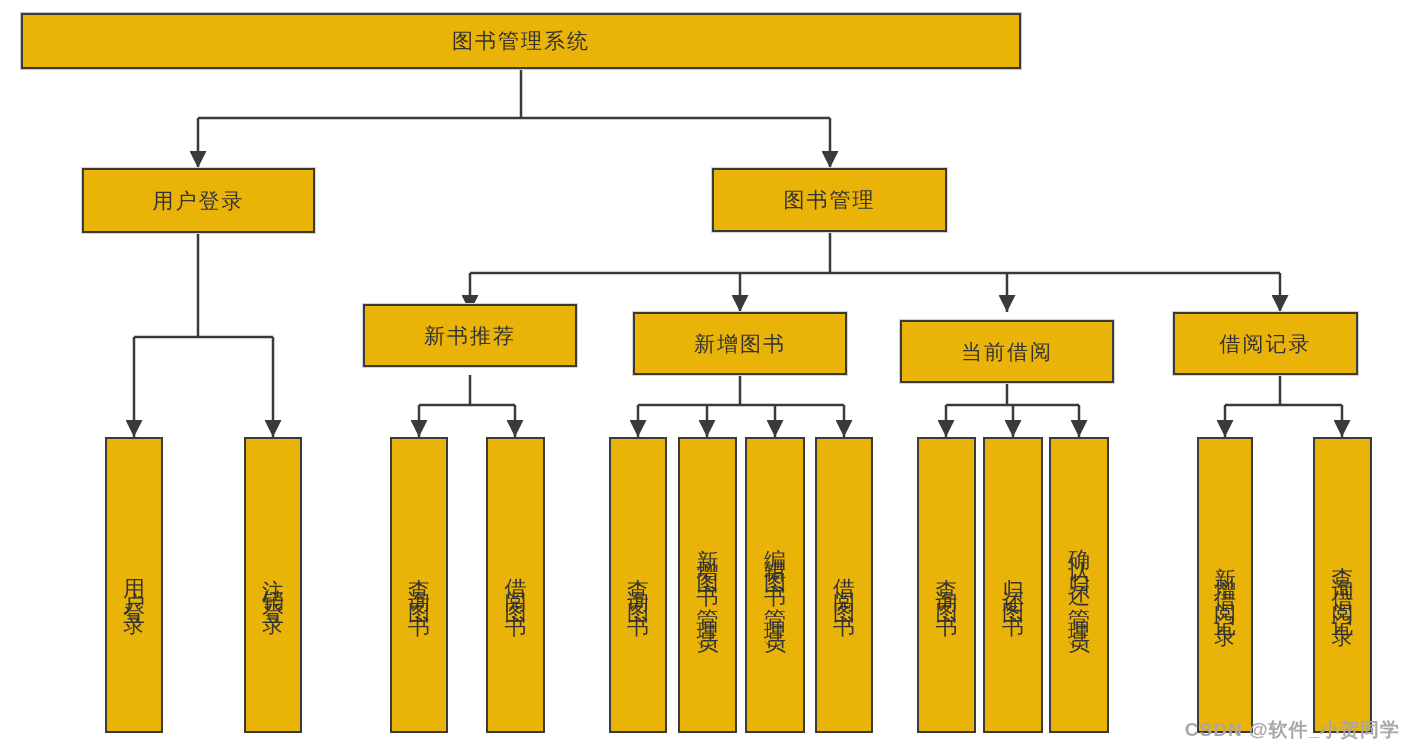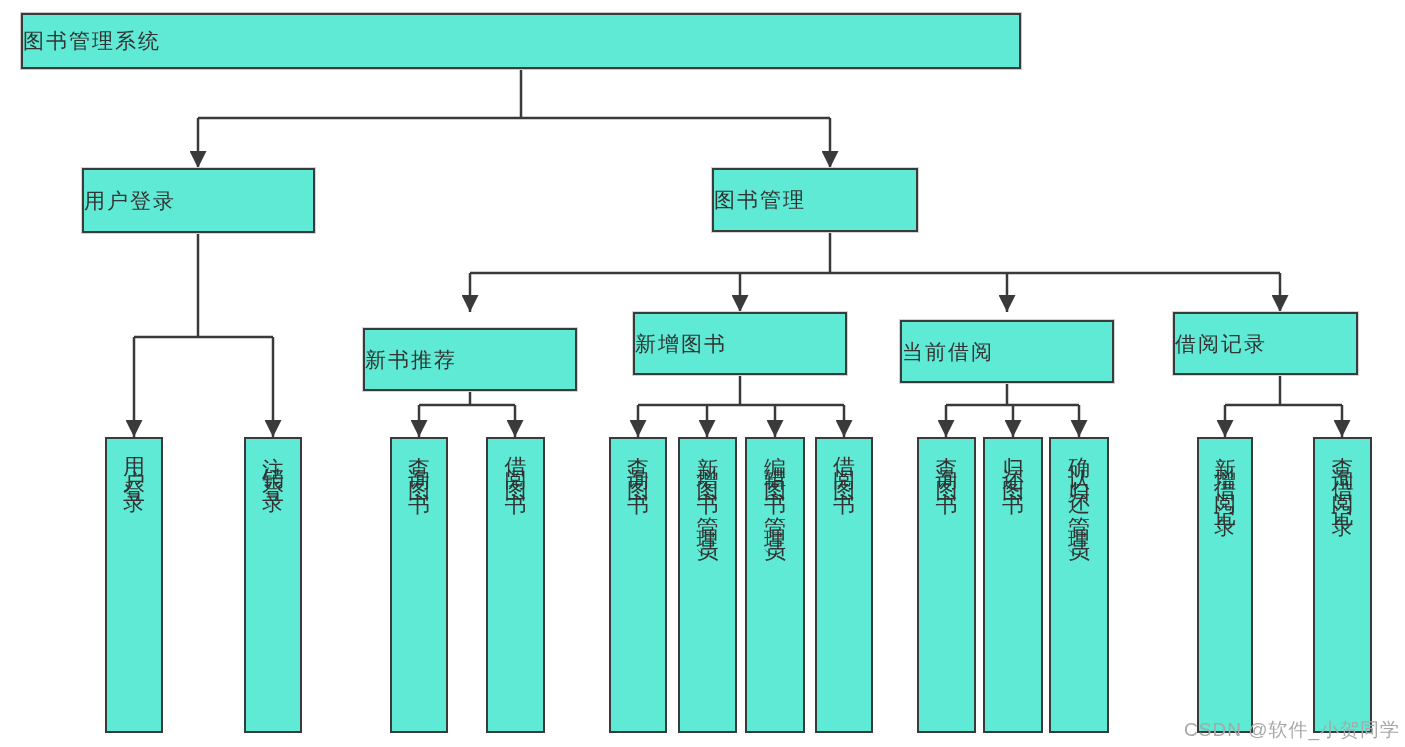--- a/index.html
+++ b/index.html
@@ -14,25 +14,25 @@
     width:1405px;height:747px;
     background:#ffffff;
     overflow:hidden;
   }
   svg.connectors{
     position:absolute;left:0;top:0;
   }
   .node{
     position:absolute;
     box-sizing:border-box;
-    background:#5eead4;
+    background:#eab308;
     border:2.5px solid var(--line);
     display:flex;
     align-items:center;
-    justify-content:flex-start;
+    justify-content:center;
     color:var(--text);
     font-size:21px;
     letter-spacing:2px;
     white-space:nowrap;
   }
   .node.root{box-shadow:0 0 0 1px #c9c9c9;}
   .node.branch{box-shadow:0 0 0 1px #d4d4d4;}
   .node.leaf{
     writing-mode:vertical-rl;
     text-orientation:mixed;
@@ -41,20 +41,21 @@
     white-space:normal;
     line-height:1;
   }
   .watermark{
     position:absolute;
     right:5px;
     bottom:4px;
     font-size:19px;
     letter-spacing:1px;
     color:var(--wm);
+    font-weight:bold;
   }
 </style>
 </head>
 <body>
 
 <div class="canvas">
 
   <svg class="connectors" width="1405" height="747" viewBox="0 0 1405 747">
     <defs>
       <marker id="arrow" viewBox="0 0 10 10" refX="10" refY="5" markerWidth="27" markerHeight="17" markerUnits="userSpaceOnUse" orient="auto">
@@ -98,25 +99,25 @@
     </g>
   </svg>
 
   <div class="node root" style="left:21px;top:13px;width:1000px;height:56px">
     <span>图书管理系统</span>
   </div>
 
   <div class="node branch" style="left:82px;top:168px;width:233px;height:65px">
     <span>用户登录</span>
   </div>
-  <div class="node branch" style="left:712px;top:168px;width:206px;height:64px">
+  <div class="node branch" style="left:712px;top:168px;width:235px;height:64px">
     <span>图书管理</span>
   </div>
 
-  <div class="node branch" style="left:363px;top:328px;width:214px;height:63px">
+  <div class="node branch" style="left:363px;top:304px;width:214px;height:63px">
     <span>新书推荐</span>
   </div>
   <div class="node branch" style="left:633px;top:312px;width:214px;height:63px">
     <span>新增图书</span>
   </div>
   <div class="node branch" style="left:900px;top:320px;width:214px;height:63px">
     <span>当前借阅</span>
   </div>
   <div class="node branch" style="left:1173px;top:312px;width:185px;height:63px">
     <span>借阅记录</span>

